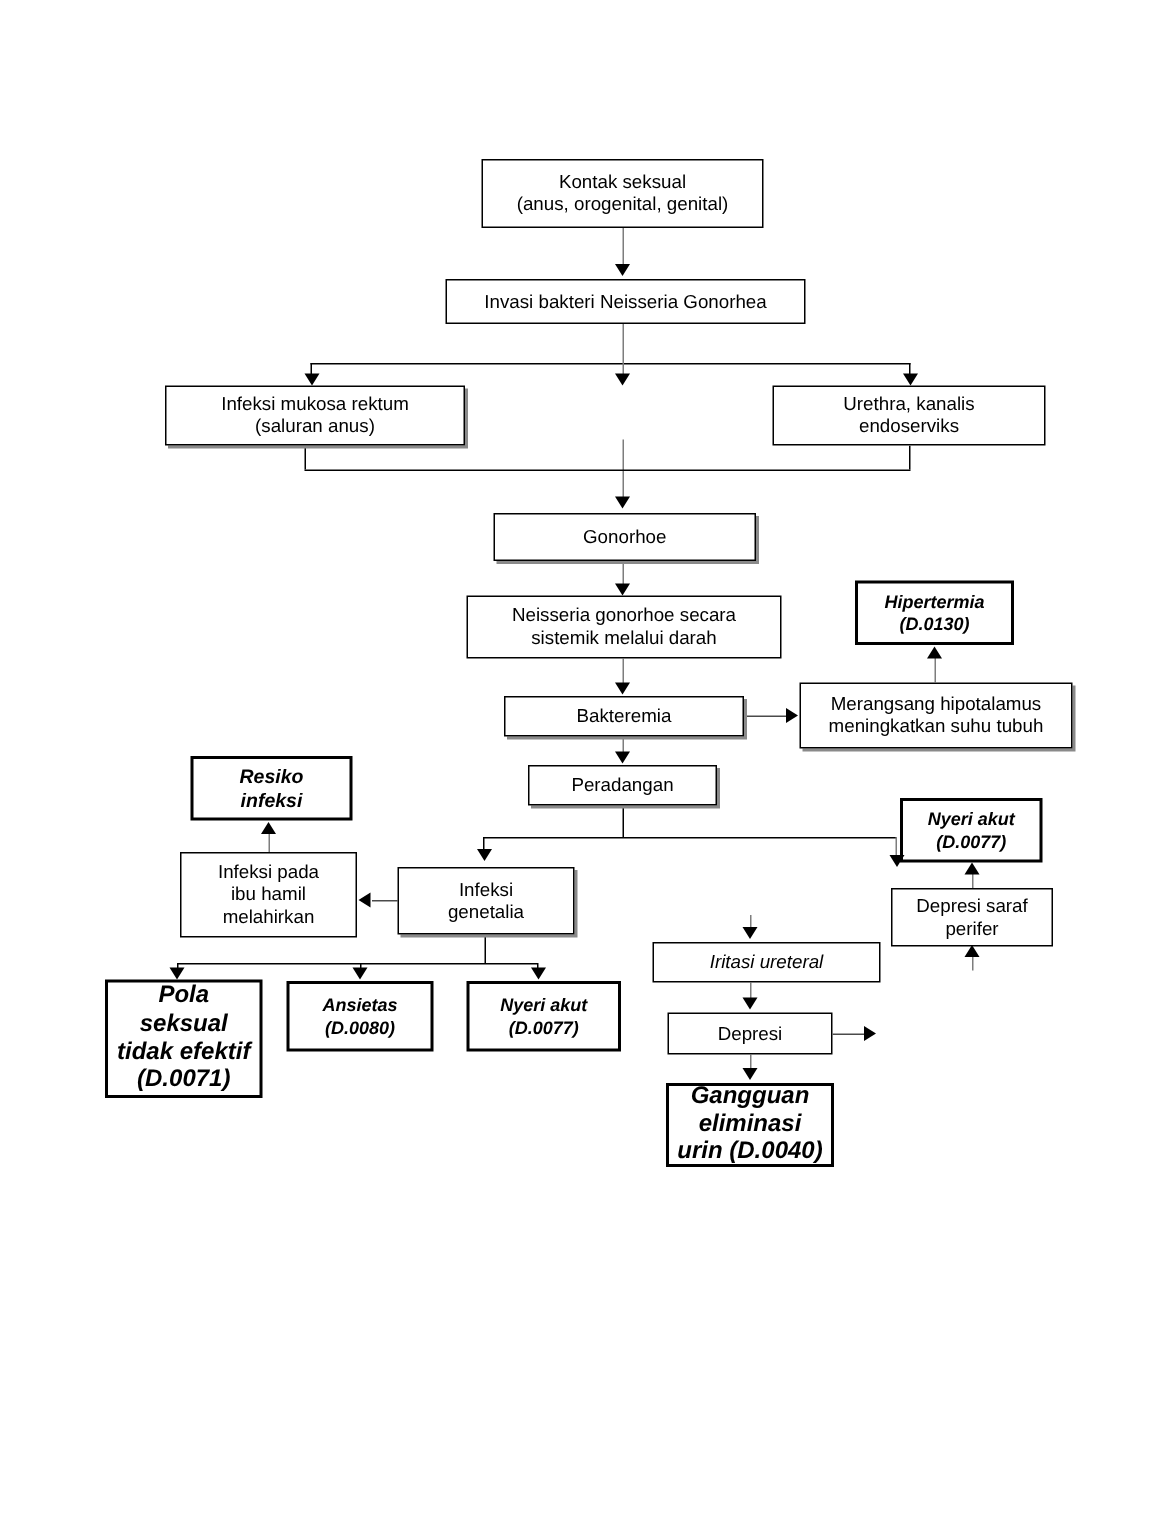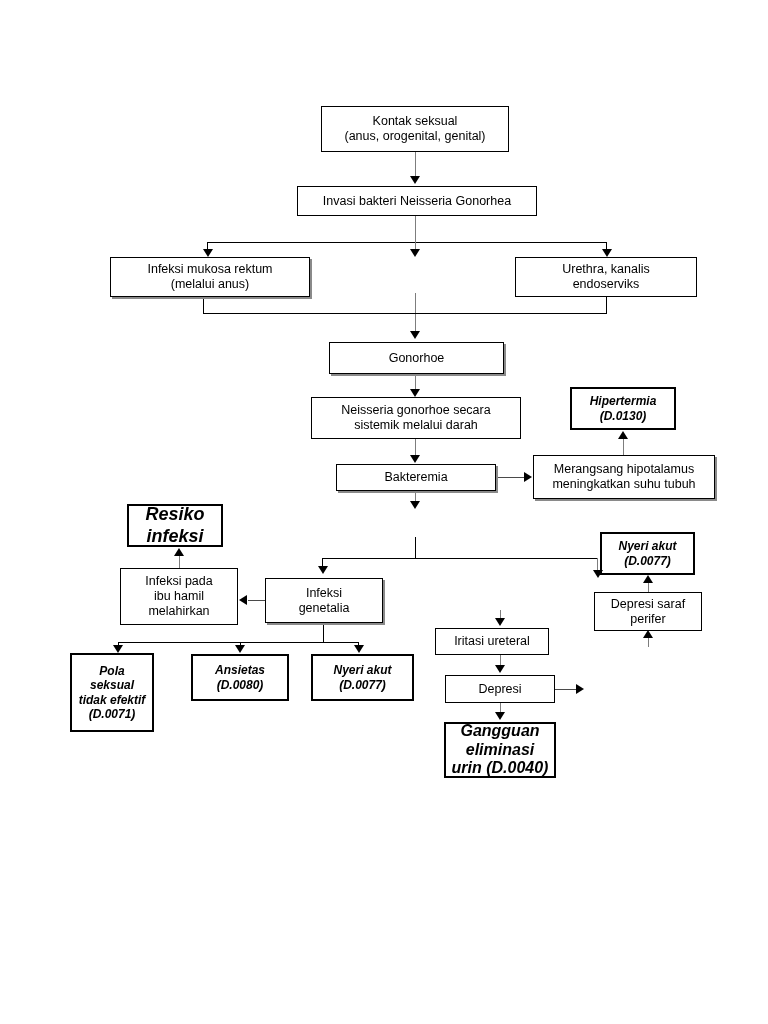--- a/index.html
+++ b/index.html
@@ -115,21 +115,21 @@
 
   <div class="hline dark" style="left:207px; top:242px; width:400px;"></div>
   <div class="vline dark" style="left:207px; top:242px; height:13px;"></div>
   <div class="vline" style="left:415px; top:242px; height:13px;"></div>
   <div class="vline dark" style="left:606px; top:242px; height:13px;"></div>
   <div class="arrow-down" style="left:203px; top:249px;"></div>
   <div class="arrow-down" style="left:410px; top:249px;"></div>
   <div class="arrow-down" style="left:602px; top:249px;"></div>
 
   <div class="node shadow" style="left:110px; top:257px; width:200px; height:40px;">Infeksi mukosa rektum
-(melalui anus)</div>
+(saluran anus)</div>
 
 
   <div class="node" style="left:515px; top:257px; width:182px; height:40px;">Urethra, kanalis
 endoserviks</div>
 
   <div class="vline dark" style="left:203px; top:297px; height:16px;"></div>
   <div class="vline" style="left:415px; top:293px; height:44px;"></div>
   <div class="vline dark" style="left:606px; top:297px; height:16px;"></div>
   <div class="hline dark" style="left:203px; top:313px; width:404px;"></div>
   <div class="arrow-down" style="left:410px; top:331px;"></div>
@@ -155,29 +155,30 @@
 
   <div class="node shadow" style="left:533px; top:455px; width:182px; height:44px;">Merangsang hipotalamus
 meningkatkan suhu tubuh</div>
 
   <div class="vline" style="left:623px; top:438px; height:17px;"></div>
   <div class="arrow-up" style="left:618px; top:431px;"></div>
 
   <div class="vline" style="left:415px; top:491px; height:14px;"></div>
   <div class="arrow-down" style="left:410px; top:501px;"></div>
 
+  <div class="node shadow" style="left:352px; top:510px; width:126px; height:27px;">Peradangan</div>
 
   <div class="vline dark" style="left:415px; top:537px; height:21px;"></div>
   <div class="hline dark" style="left:322px; top:558px; width:276px;"></div>
   <div class="vline dark" style="left:322px; top:558px; height:13px;"></div>
   <div class="vline" style="left:597px; top:558px; height:13px;"></div>
   <div class="arrow-down" style="left:318px; top:566px;"></div>
   <div class="arrow-down" style="left:593px; top:570px;"></div>
 
-  <div class="node diagnosis" style="left:127px; top:504px; width:96px; height:43px; font-size:18px;">Resiko
+  <div class="node diagnosis" style="left:127px; top:504px; width:108px; height:43px; font-size:13px;">Resiko
 infeksi</div>
 
   <div class="vline" style="left:179px; top:555px; height:13px;"></div>
   <div class="arrow-up" style="left:174px; top:548px;"></div>
 
   <div class="node" style="left:120px; top:568px; width:118px; height:57px;">Infeksi pada
 ibu hamil
 melahirkan</div>
 
   <div class="hline" style="left:248px; top:600px; width:18px;"></div>
@@ -188,36 +189,36 @@
 
   <div class="vline dark" style="left:323px; top:623px; height:19px;"></div>
   <div class="hline dark" style="left:118px; top:642px; width:240px;"></div>
   <div class="vline dark" style="left:118px; top:642px; height:8px;"></div>
   <div class="vline dark" style="left:358px; top:642px; height:8px;"></div>
   <div class="arrow-down" style="left:113px; top:645px;"></div>
   <div class="arrow-down" style="left:235px; top:645px;"></div>
   <div class="arrow-down" style="left:354px; top:645px;"></div>
   <div class="vline dark" style="left:240px; top:642px; height:8px;"></div>
 
-  <div class="node diagnosis" style="left:70px; top:653px; width:84px; height:79px; font-size:12px;">Pola
+  <div class="node diagnosis" style="left:70px; top:653px; width:105px; height:79px; font-size:16px;">Pola
 seksual
 tidak efektif
 (D.0071)</div>
 
   <div class="node diagnosis" style="left:191px; top:654px; width:98px; height:47px; font-size:12px;">Ansietas
 (D.0080)</div>
 
   <div class="node diagnosis" style="left:311px; top:654px; width:103px; height:47px; font-size:12px;">Nyeri akut
 (D.0077)</div>
 
 
   <div class="vline" style="left:500px; top:610px; height:11px;"></div>
   <div class="arrow-down" style="left:495px; top:618px;"></div>
 
-  <div class="node" style="left:435px; top:628px; width:114px; height:27px;">Iritasi ureteral</div>
+  <div class="node" style="left:435px; top:628px; width:152px; height:27px;font-style:italic;">Iritasi ureteral</div>
 
   <div class="vline" style="left:500px; top:655px; height:12px;"></div>
   <div class="arrow-down" style="left:495px; top:665px;"></div>
 
   <div class="node" style="left:445px; top:675px; width:110px; height:28px;">Depresi</div>
 
   <div class="hline" style="left:555px; top:689px; width:22px;"></div>
   <div class="arrow-right" style="left:576px; top:684px;"></div>
 
   <div class="vline" style="left:500px; top:703px; height:11px;"></div>

